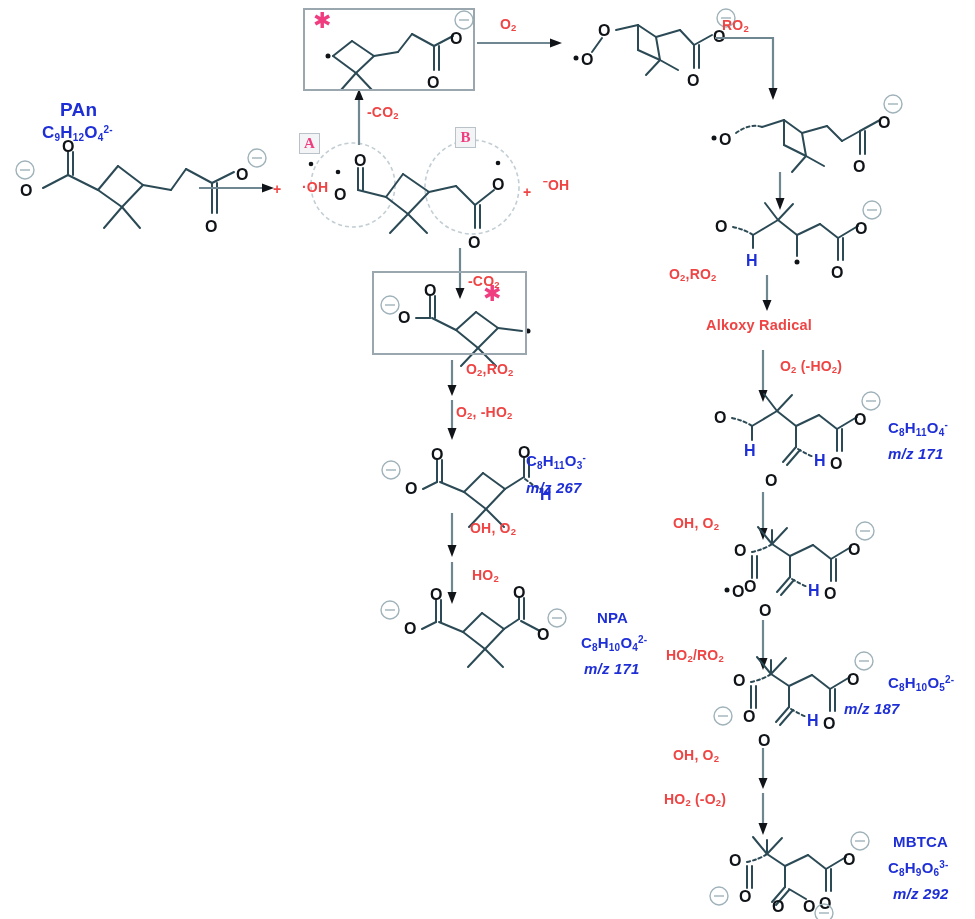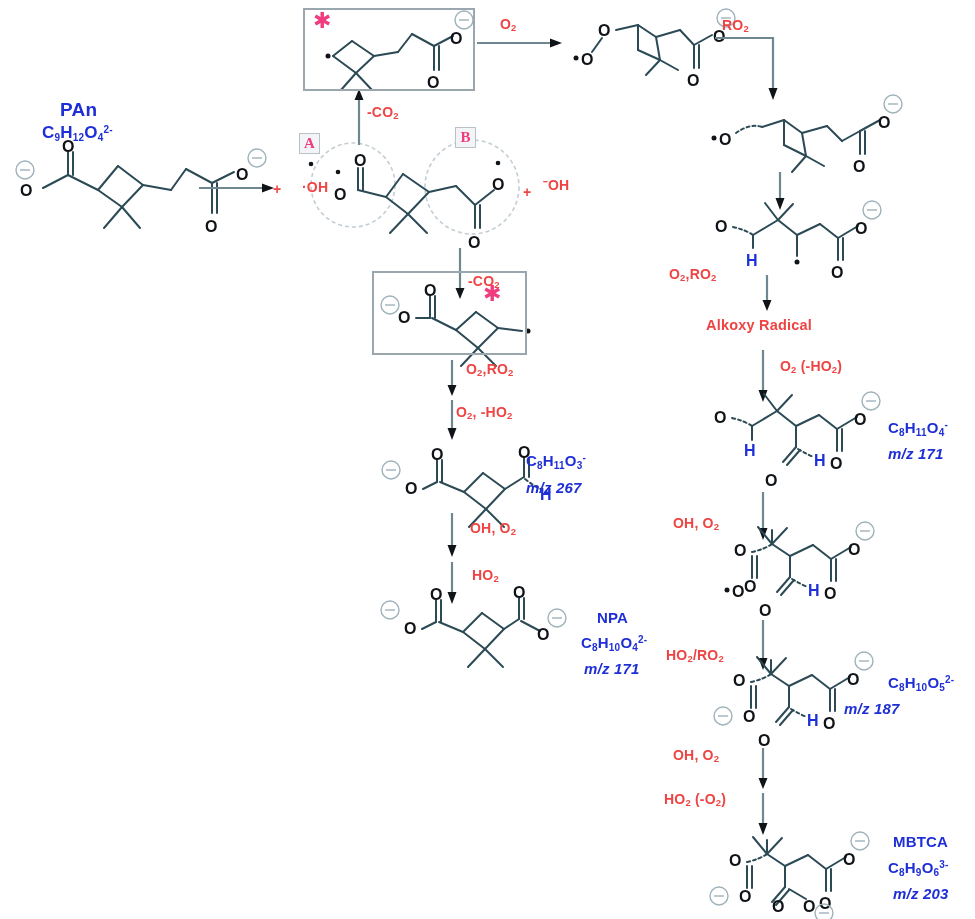--- a/index.html
+++ b/index.html
@@ -534,15 +534,15 @@
   <div class="lbl formula mz" style="left:584px;top:661px;font-style:italic;">m/z 171</div>
 
   <div class="lbl formula" style="left:888px;top:420px;">C<sub>8</sub>H<sub>11</sub>O<sub>4</sub><sup>-</sup></div>
   <div class="lbl formula mz" style="left:888px;top:446px;font-style:italic;">m/z 171</div>
 
   <div class="lbl formula" style="left:888px;top:675px;">C<sub>8</sub>H<sub>10</sub>O<sub>5</sub><sup>2-</sup></div>
   <div class="lbl formula mz" style="left:844px;top:701px;font-style:italic;">m/z 187</div>
 
   <div class="lbl formula" style="left:893px;top:834px;">MBTCA</div>
   <div class="lbl formula" style="left:888px;top:860px;">C<sub>8</sub>H<sub>9</sub>O<sub>6</sub><sup>3-</sup></div>
-  <div class="lbl formula mz" style="left:893px;top:886px;font-style:italic;">m/z 203</div>
+  <div class="lbl formula mz" style="left:893px;top:886px;font-style:italic;">m/z 292</div>
 
 </div>
 
 </body></html>

